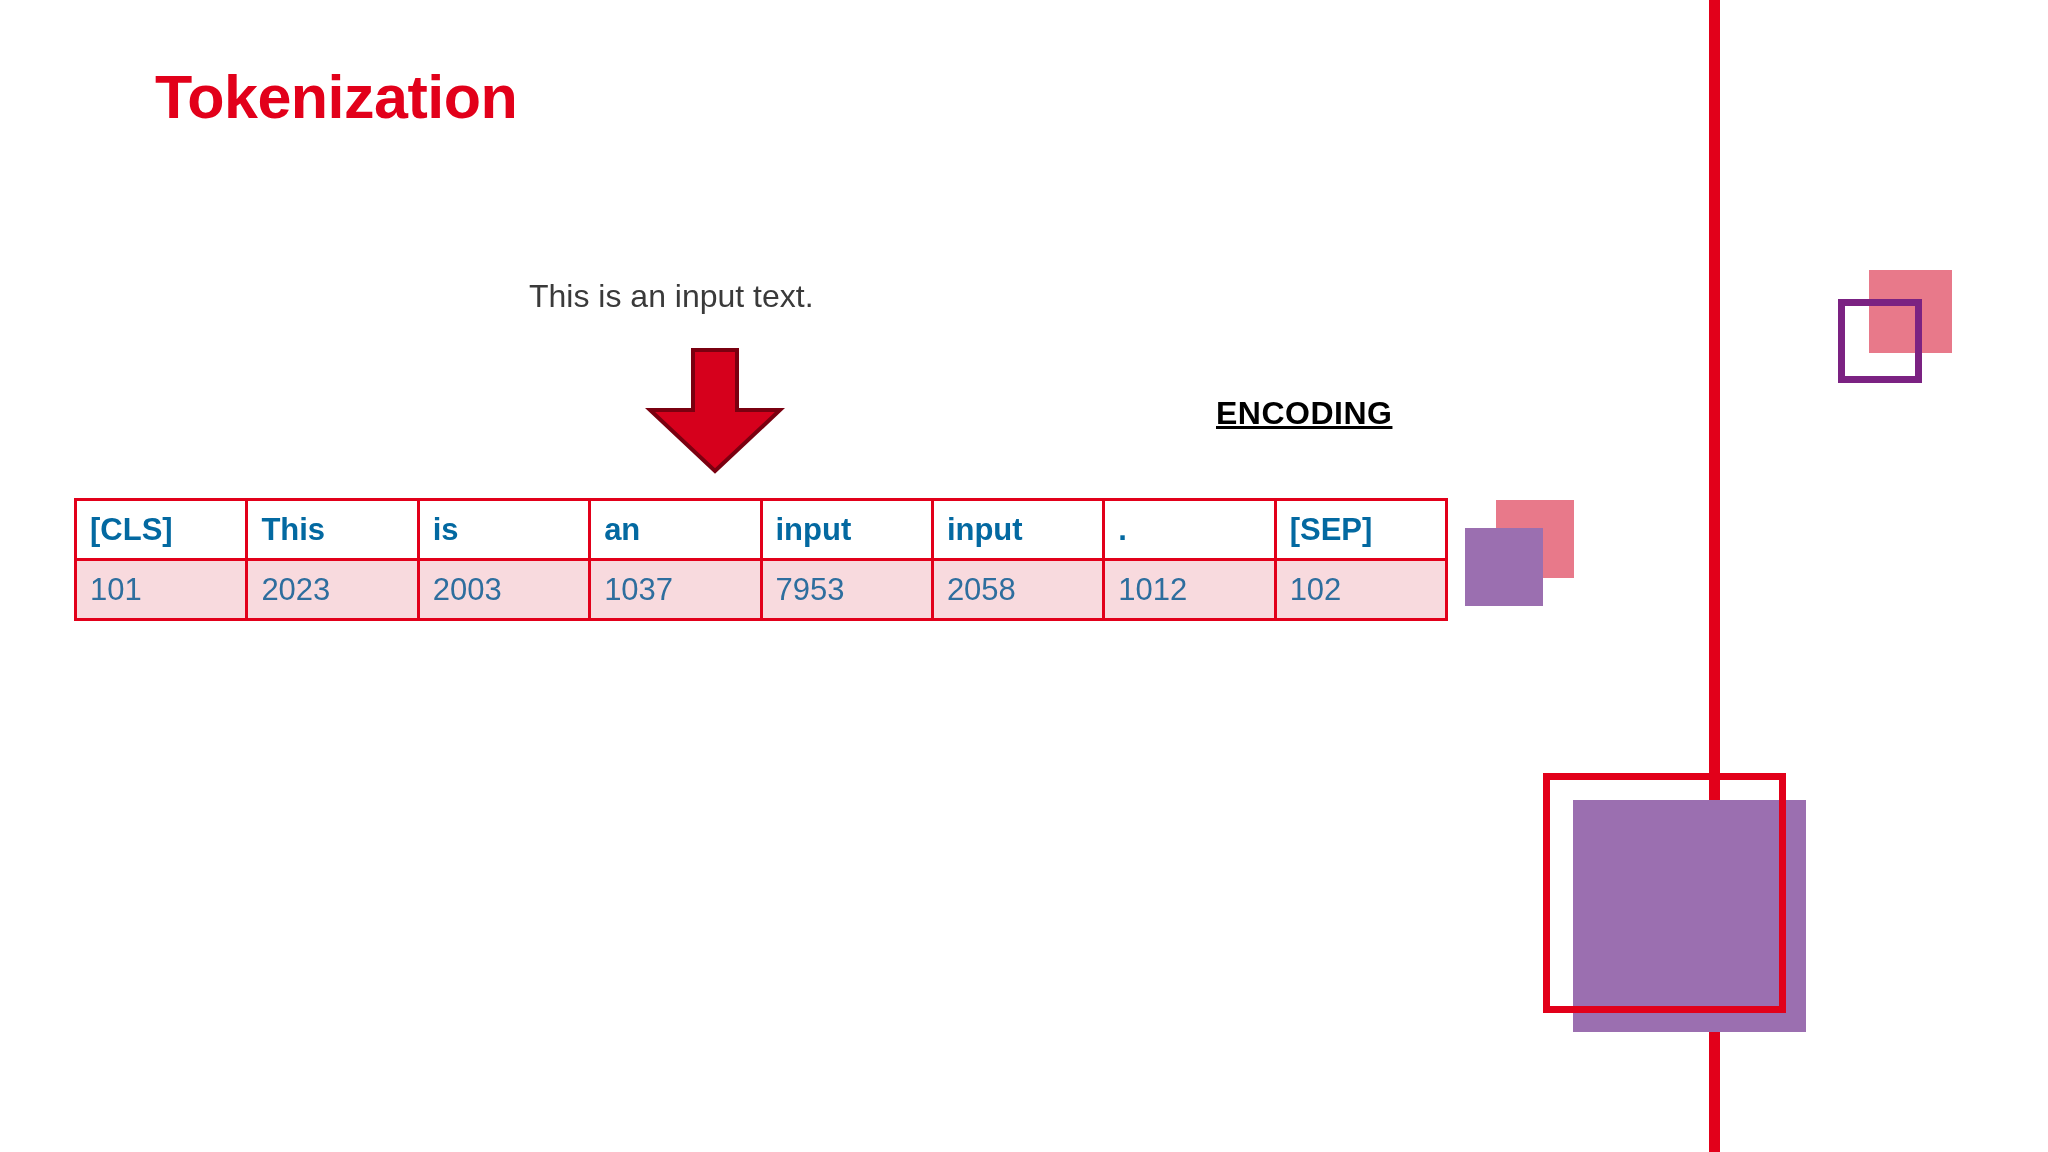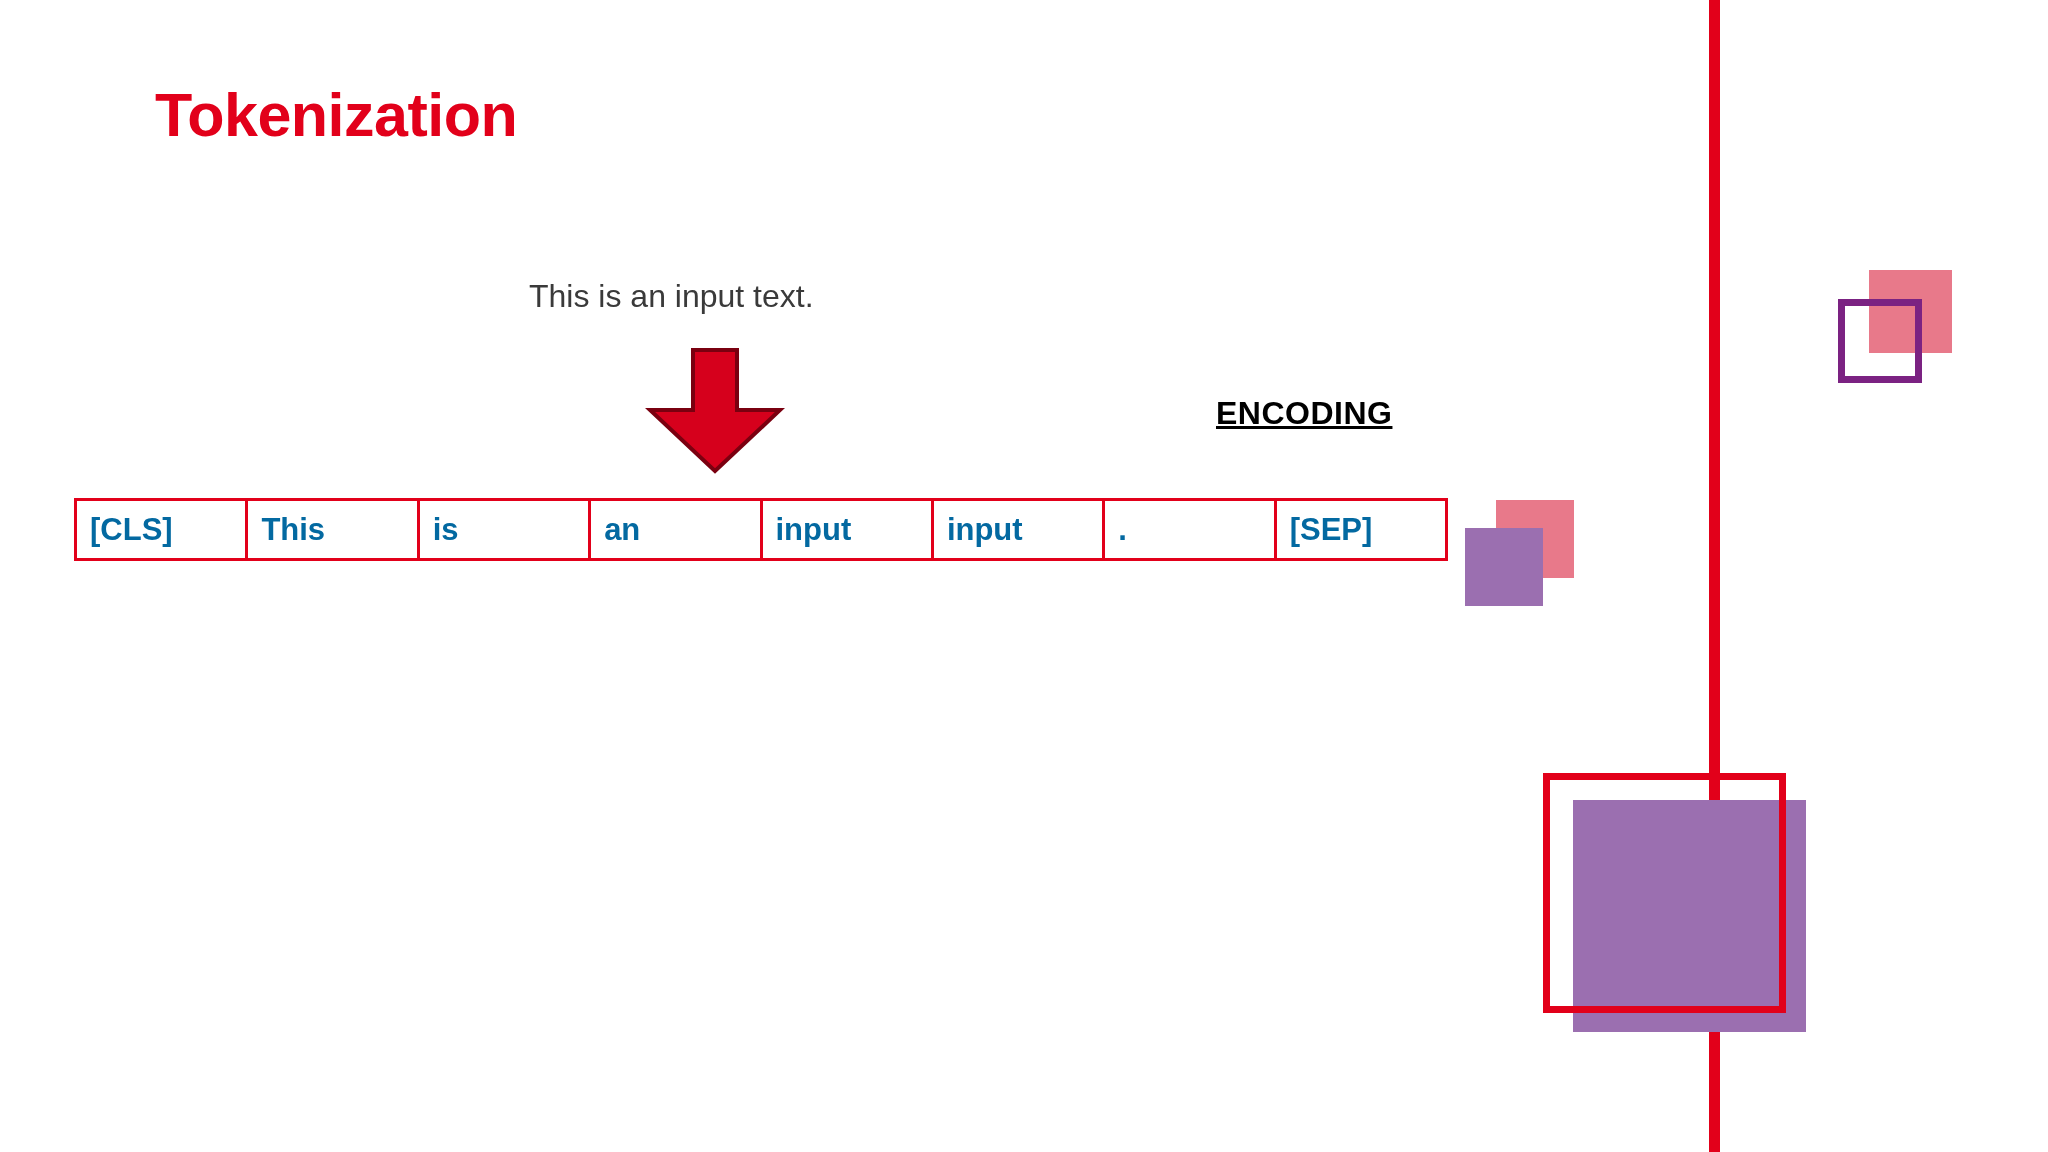--- a/index.html
+++ b/index.html
@@ -85,21 +85,20 @@
   
   #page-title {
     position: absolute;
     left: 155px;
     top: 62px;
     font-size: 61px;
     font-weight: bold;
     color: #E2001A;
     letter-spacing: -0.5px;
     white-space: nowrap;
-    margin-top: 18px;
   }
 
   #input-text-label {
     position: absolute;
     left: 529px;
     top: 278px;
     font-size: 32px;
     font-weight: normal;
     color: #3A3A3A;
     white-space: nowrap;
@@ -188,16 +187,26 @@
       <tr class="header-row">
         <td>[CLS]</td>
         <td>This</td>
         <td>is</td>
         <td>an</td>
         <td>input</td>
         <td>input</td>
         <td>.</td>
         <td>[SEP]</td>
       </tr>
+      <tr class="ids-row">
+        <td>101</td>
+        <td>2023</td>
+        <td>2003</td>
+        <td>1037</td>
+        <td>7953</td>
+        <td>2058</td>
+        <td>1012</td>
+        <td>102</td>
+      </tr>
     </tbody>
   </table>
 
 </div>
 
 </body></html>

